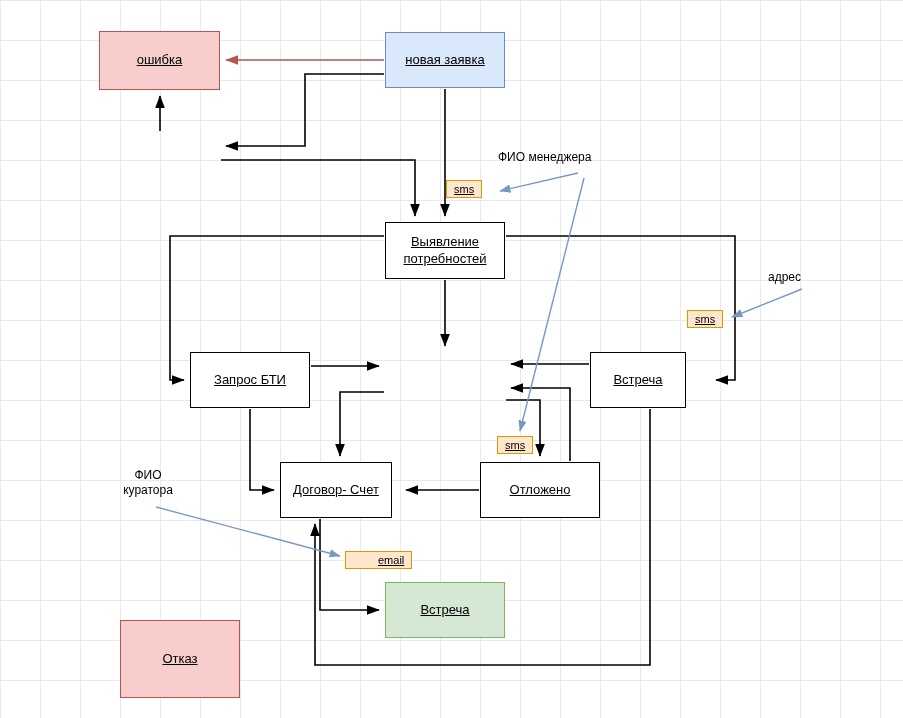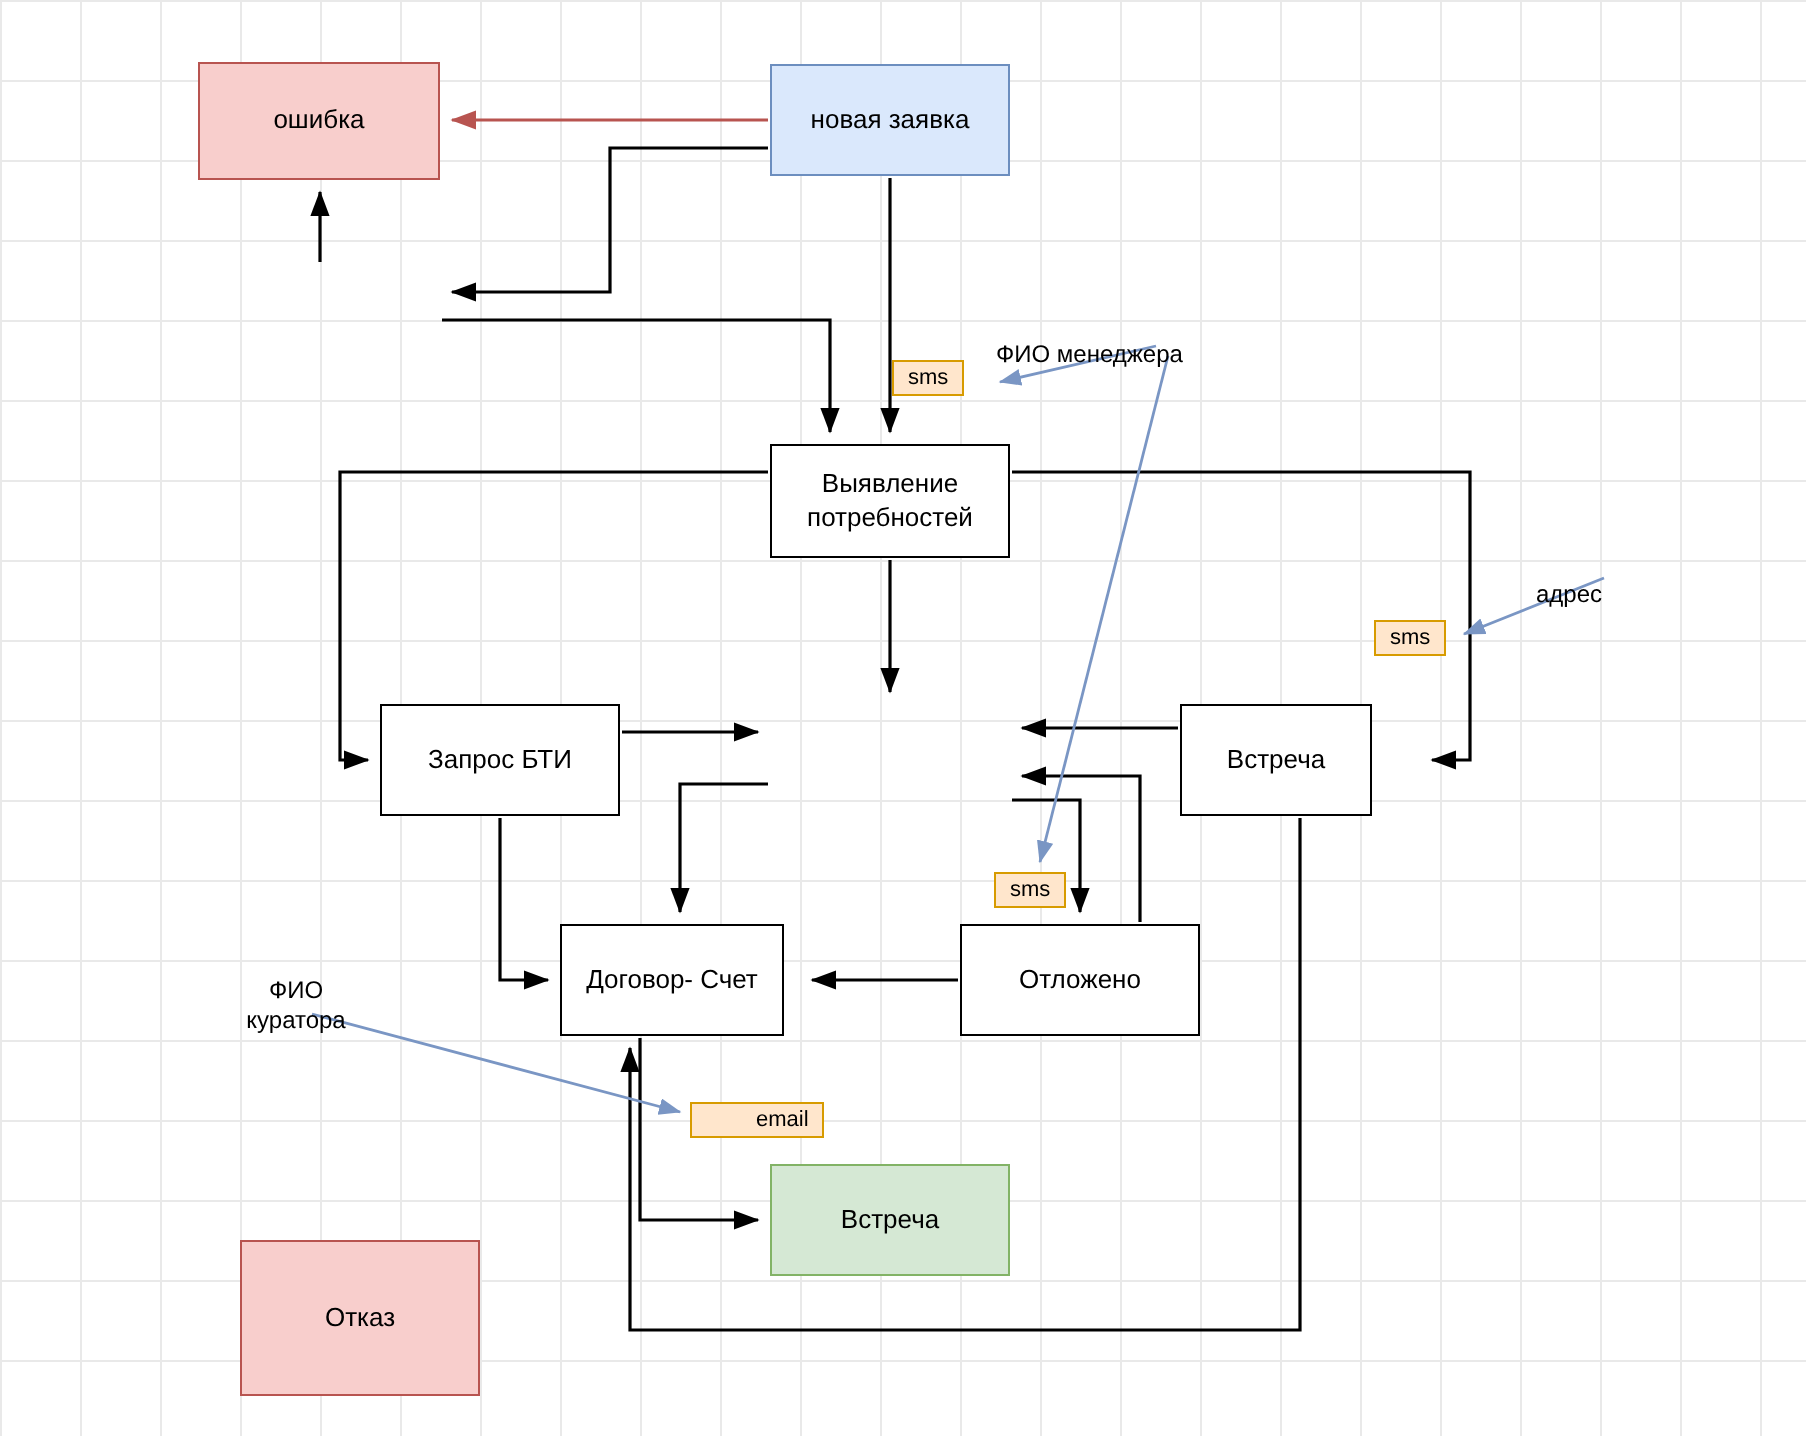--- a/index.html
+++ b/index.html
@@ -17,33 +17,33 @@
     background-size:40px 40px;
   }
   svg.connectors{position:absolute;left:0;top:0;width:903px;height:718px;}
   .edge{fill:none;stroke:var(--connector);stroke-width:1.6;}
   .edge.red{stroke:var(--error_arrow);}
   .edge.blue{stroke:var(--annotation_arrow);stroke-width:1.4;}
   .node{
     position:absolute;box-sizing:border-box;
     display:flex;align-items:center;justify-content:center;
     text-align:center;font-size:13px;line-height:1.25;color:#000;
-    background:#ffffff;border:1px solid #000;padding:3px 4px;
+    background:#ffffff;border:1px solid #000;padding:3px 4px;text-decoration:underline;
   }
   .node.red{background:var(--red_fill);border-color:var(--red_stroke);}
   .node.blue{background:var(--blue_fill);border-color:var(--blue_stroke);}
   .node.green{background:var(--green_fill);border-color:var(--green_stroke);}
   .badge{
     position:absolute;box-sizing:border-box;
     background:var(--badge_fill);border:1px solid var(--badge_stroke);
     font-size:11px;line-height:1.3;color:#000;padding:1px 7px;
-    display:inline-block;text-align:center;
+    display:inline-block;text-align:center;text-decoration:underline;
   }
   .annotation{
-    position:absolute;font-size:12px;color:#000;line-height:1.25;margin-top:20px;
+    position:absolute;font-size:12px;color:#000;line-height:1.25;
   }
   .annotation.center{text-align:center;}
 </style>
 </head>
 <body>
 
 <div id="canvas">
 
   <svg class="connectors" viewBox="0 0 903 718" xmlns="http://www.w3.org/2000/svg">
     <defs>

